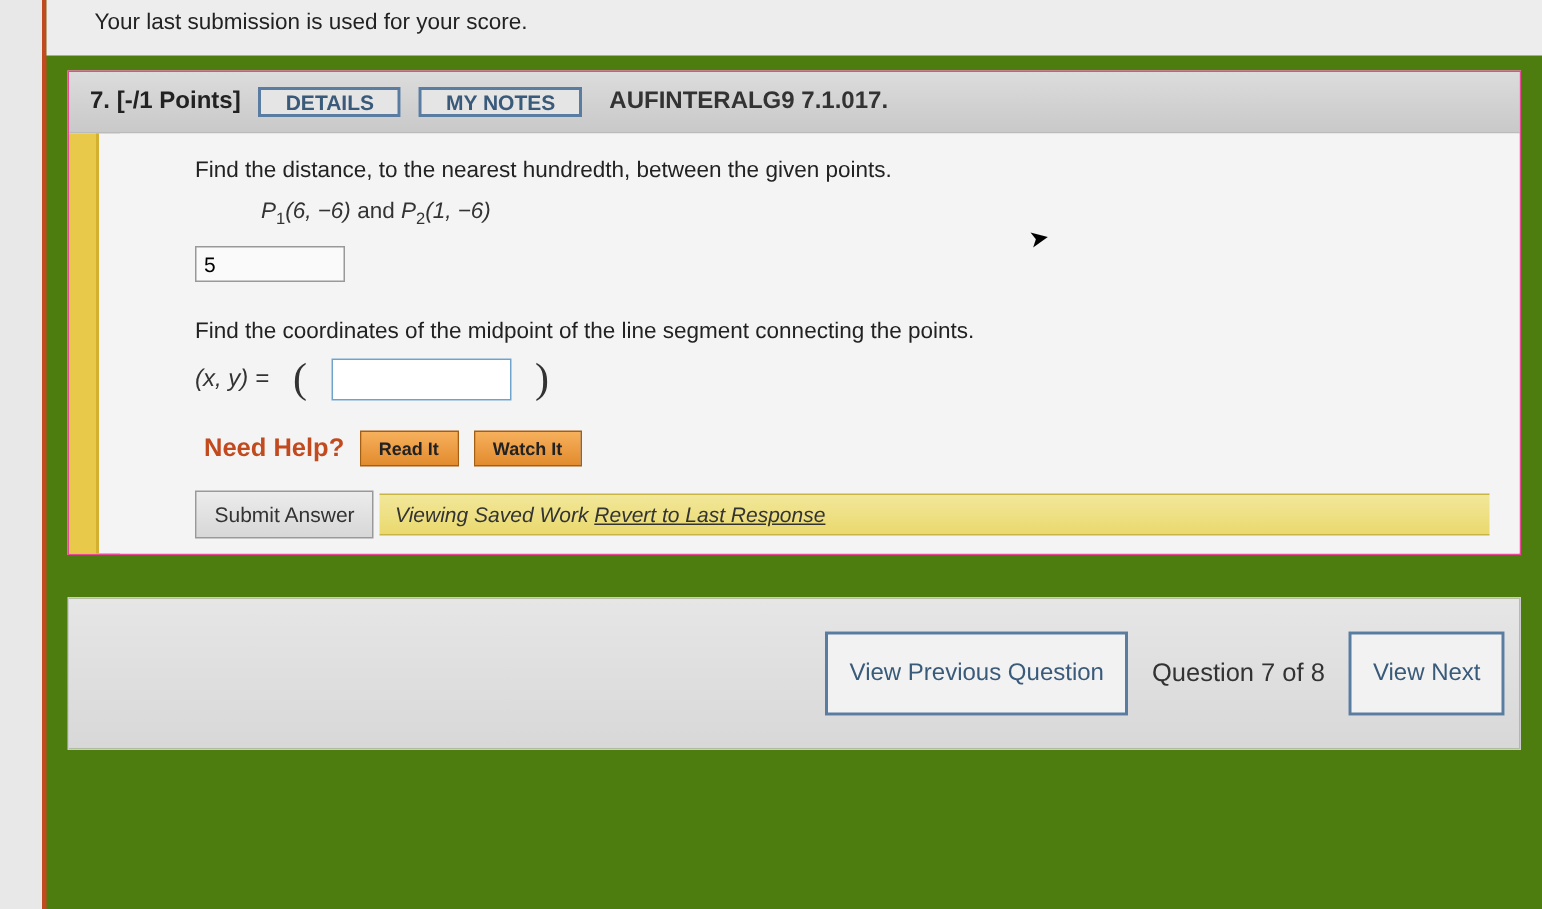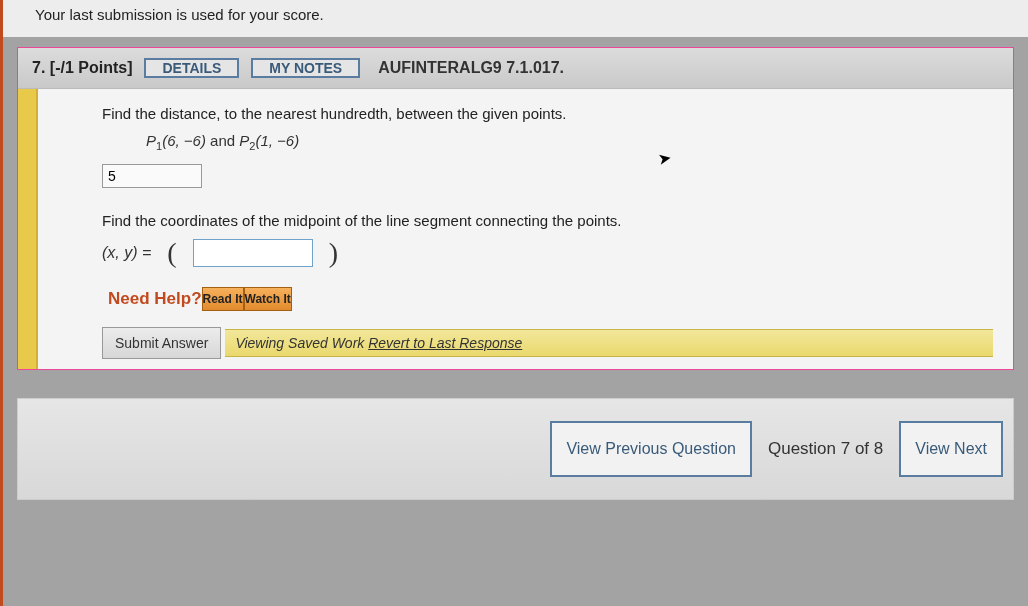--- a/index.html
+++ b/index.html
@@ -7,22 +7,23 @@
     font-family: Arial, Helvetica, sans-serif;
     background: #e8e8e8;
     width: 1028px;
     height: 606px;
     overflow: hidden;
     color: #333;
     font-size: 14px;
   }
   .outer {
     border-left: 3px solid #c24a1f;
-    background: #a3a3a3;
+    background: #4d7c0f;
     min-height: 606px;
+    margin-left: 28px;
   }
   .top-note {
     padding: 6px 20px 14px 32px;
     font-size: 15px;
     color: #222;
     background: #ededed;
   }
   .question-block {
     margin: 10px 14px 0 14px;
     background: #f4f4f4;
@@ -79,29 +80,29 @@
   .lhs { font-style: italic; font-size: 16px;}
   .paren { font-size: 28px; font-family: 'Times New Roman', serif; line-height: 1; }
   .mid-input {
     width: 120px; height: 28px;
     border: 1px solid #6fa3cc;
     background: #fff;
     padding: 0 4px;
     font-family: inherit;
     font-size: 14px;
   }
-  .help-row { display: flex; align-items: center; margin: 8px 0 16px 6px;}
+  .help-row { display: flex; align-items: center; gap: 10px; margin: 8px 0 16px 6px;}
   .help-label { color: #c24a1f; font-weight: bold; font-size: 17px;}
   .help-btn {
     background: linear-gradient(#f7b05c, #e28b2e);
     border: 1px solid #a55f12;
     color: #222;
     font-weight: bold;
     font-size: 12px;
-    padding: 4px 0;
+    padding: 4px 12px;
     cursor: pointer;
   }
   .submit-row {
     display: flex; align-items: center;
     margin-top: 4px;
   }
   .submit-btn {
     background: linear-gradient(#ececec, #d7d7d7);
     border: 1px solid #999;
     color: #333;

